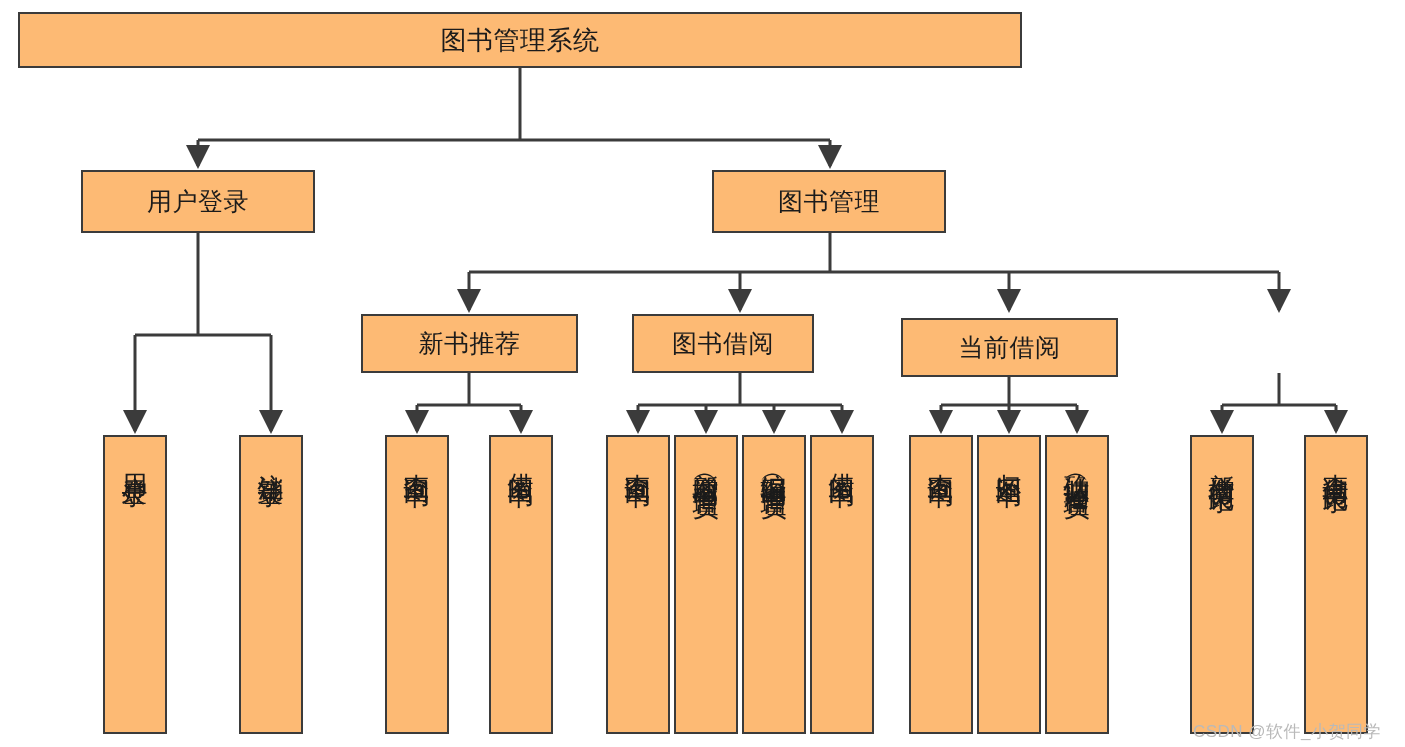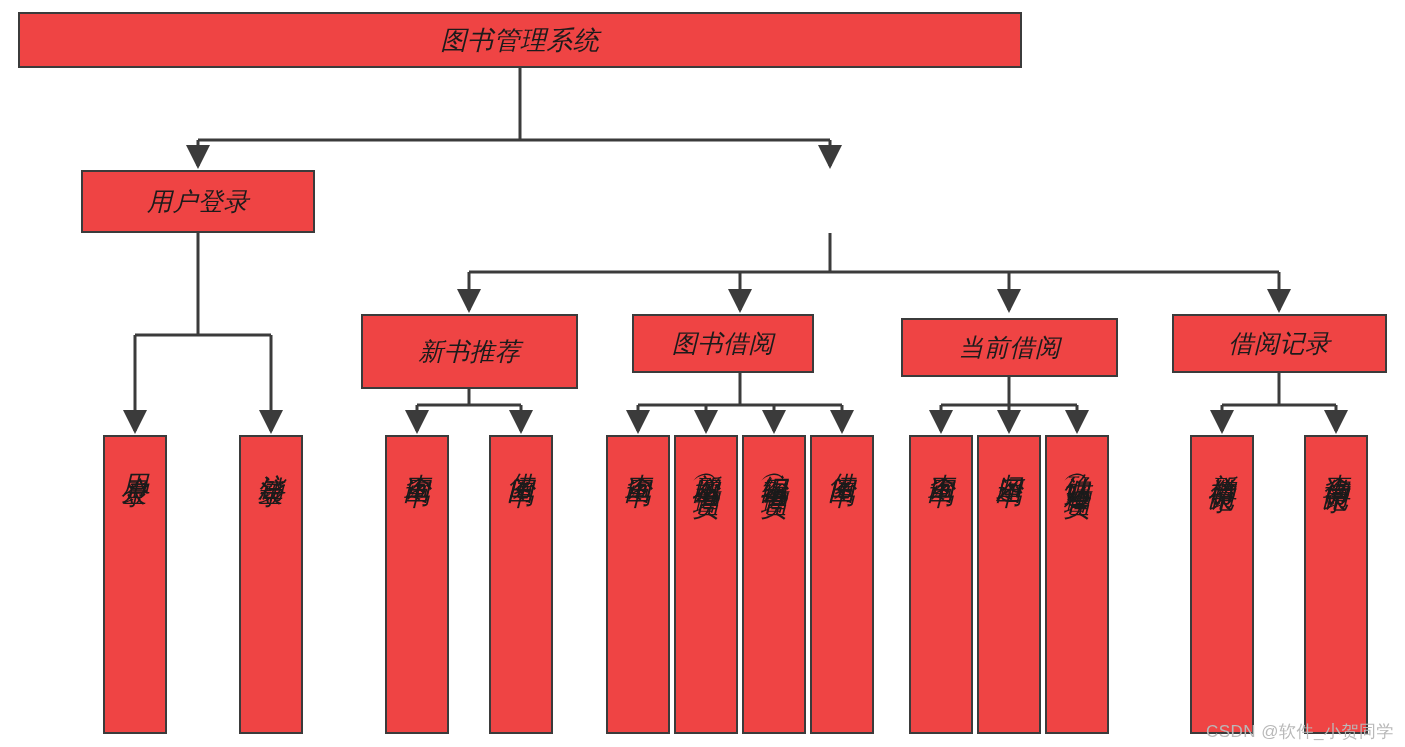--- a/index.html
+++ b/index.html
@@ -23,27 +23,26 @@
     left: 0;
     top: 0;
     width: 1405px;
     height: 747px;
     pointer-events: none;
   }
   .node {
     position: absolute;
     box-sizing: border-box;
     border: 2.5px solid #3b3b3b;
-    background: #ef4444;
+    background: #fdba74;
     display: flex;
     align-items: center;
     justify-content: center;
     color: #1b1b1b;
     z-index: 2;
-    font-style: italic;
   }
   .node .label {
     display: block;
     line-height: 1.18;
     letter-spacing: 0.5px;
   }
   
   .node.horiz .label {
     font-size: 25px;
     white-space: nowrap;
@@ -60,21 +59,21 @@
   .node.leaf .label {
     writing-mode: vertical-rl;
     text-orientation: upright;
     font-size: 26px;
     line-height: 1.0;
     letter-spacing: 3px;
     white-space: nowrap;
   }
   .watermark {
     position: absolute;
-    right: 11px;
+    right: 24px;
     bottom: 4px;
     font-size: 17px;
     color: #b9b9b9;
     letter-spacing: 0.5px;
     white-space: nowrap;
     z-index: 5;
   }
 </style>
 </head>
 <body>
@@ -132,33 +131,33 @@
     </g>
   </svg>
 
   <div class="node horiz root" style="left:18px; top:12px; width:1004px; height:56px;">
     <span class="label">图书管理系统</span>
   </div>
 
   <div class="node horiz" style="left:81px; top:170px; width:234px; height:63px;">
     <span class="label">用户登录</span>
   </div>
-
-  <div class="node horiz" style="left:361px; top:314px; width:217px; height:75px;">
+  <div class="node horiz" style="left:712px; top:170px; width:234px; height:63px;">
+    <span class="label">图书管理</span>
+  </div>
+
+  <div class="node horiz" style="left:361px; top:314px; width:217px; height:59px;">
     <span class="label">新书推荐</span>
   </div>
   <div class="node horiz" style="left:632px; top:314px; width:182px; height:59px;">
     <span class="label">图书借阅</span>
   </div>
   <div class="node horiz" style="left:901px; top:318px; width:217px; height:59px;">
     <span class="label">当前借阅</span>
   </div>
-  <div class="node horiz" style="left:1172px; top:314px; width:215px; height:59px;">
-    <span class="label">借阅记录</span>
-  </div>
 
   <div class="node leaf" style="left:103px; top:435px; width:64px; height:299px;">
     <span class="label">用户登录</span>
   </div>
   <div class="node leaf" style="left:239px; top:435px; width:64px; height:299px;">
     <span class="label">注销登录</span>
   </div>
 
   <div class="node leaf" style="left:385px; top:435px; width:64px; height:299px;">
     <span class="label">查询图书</span>

